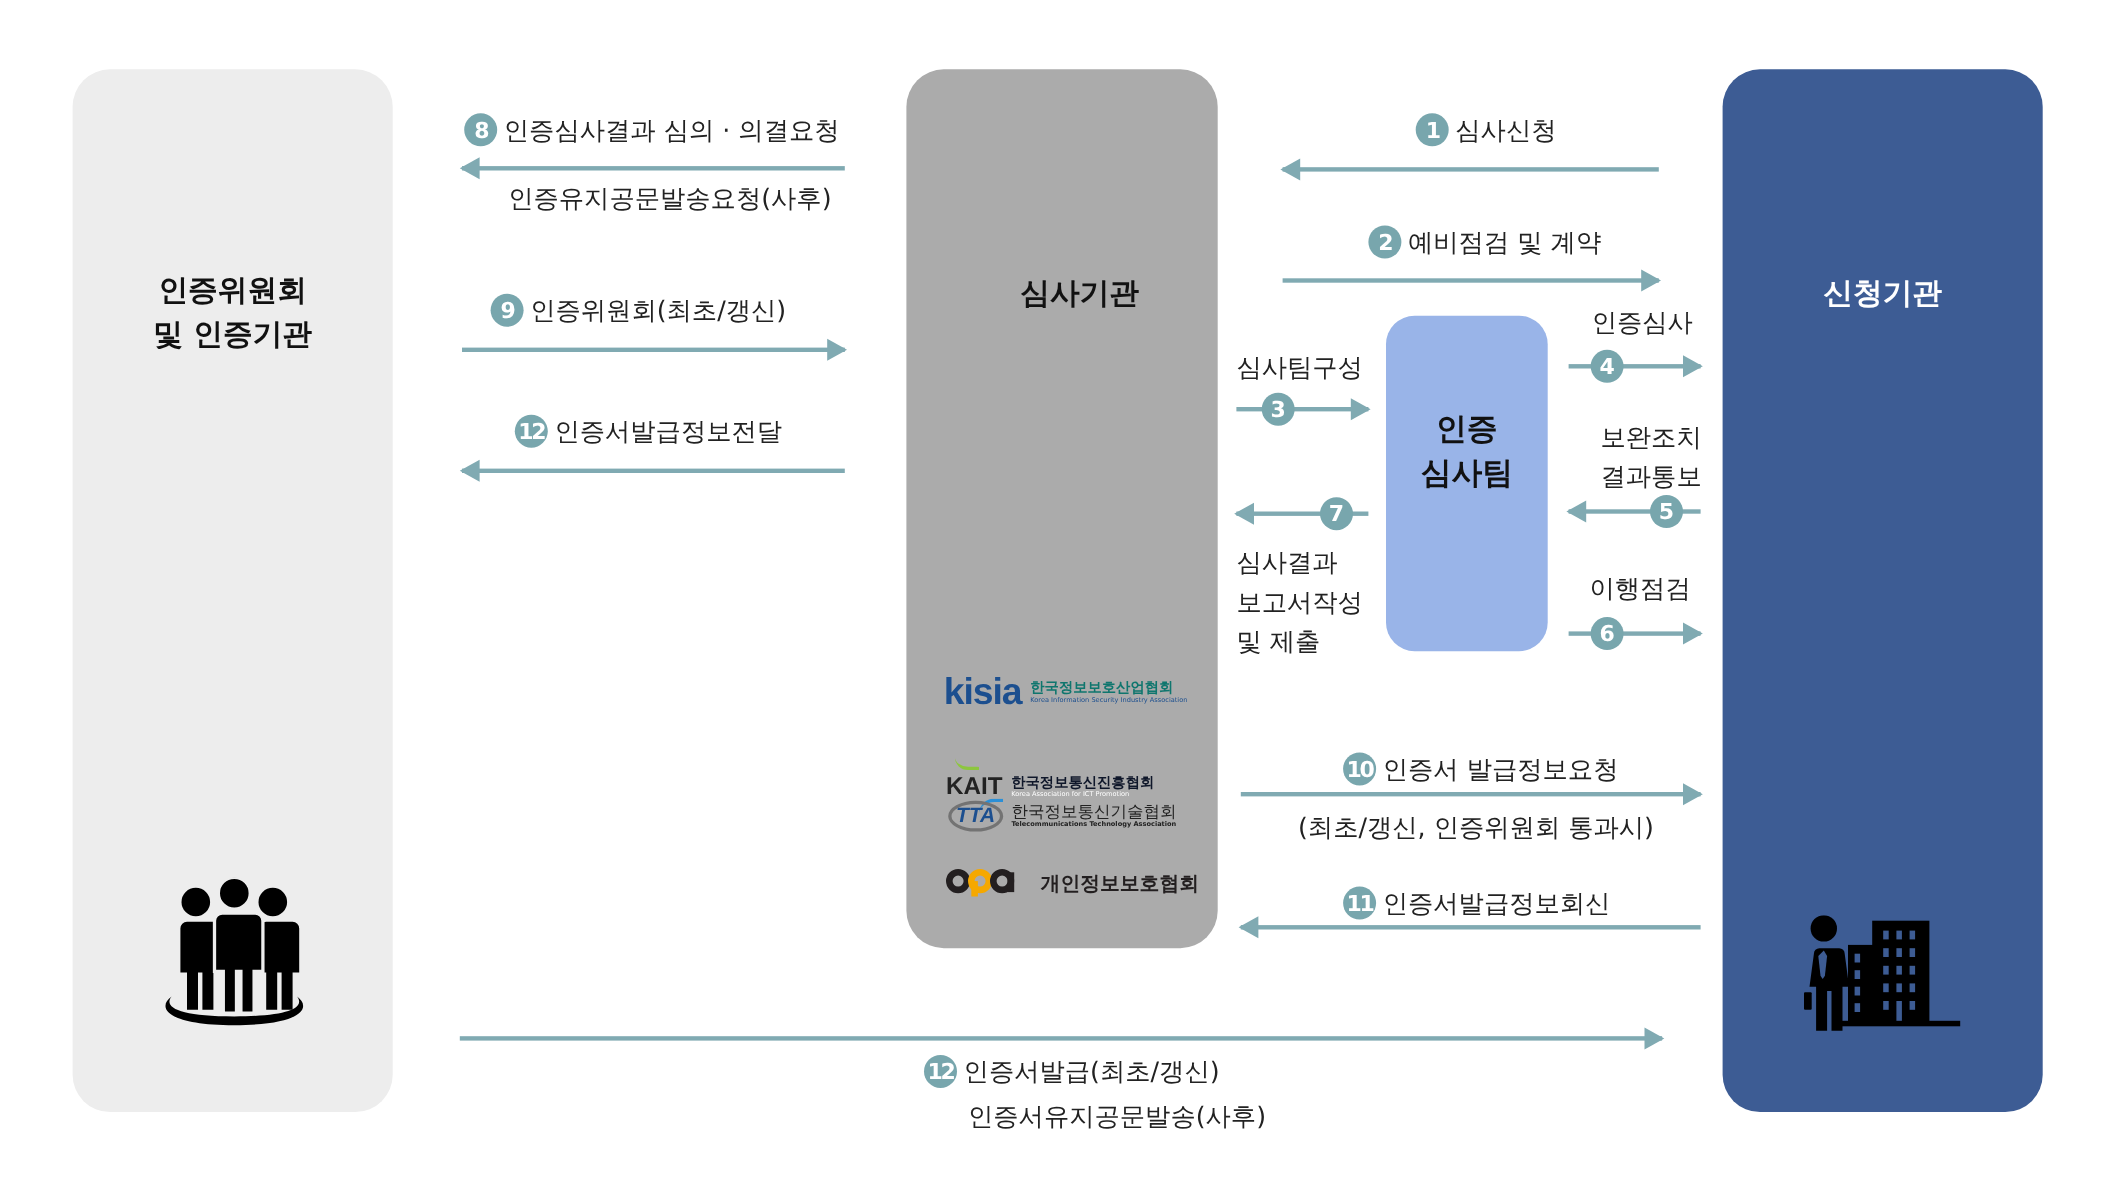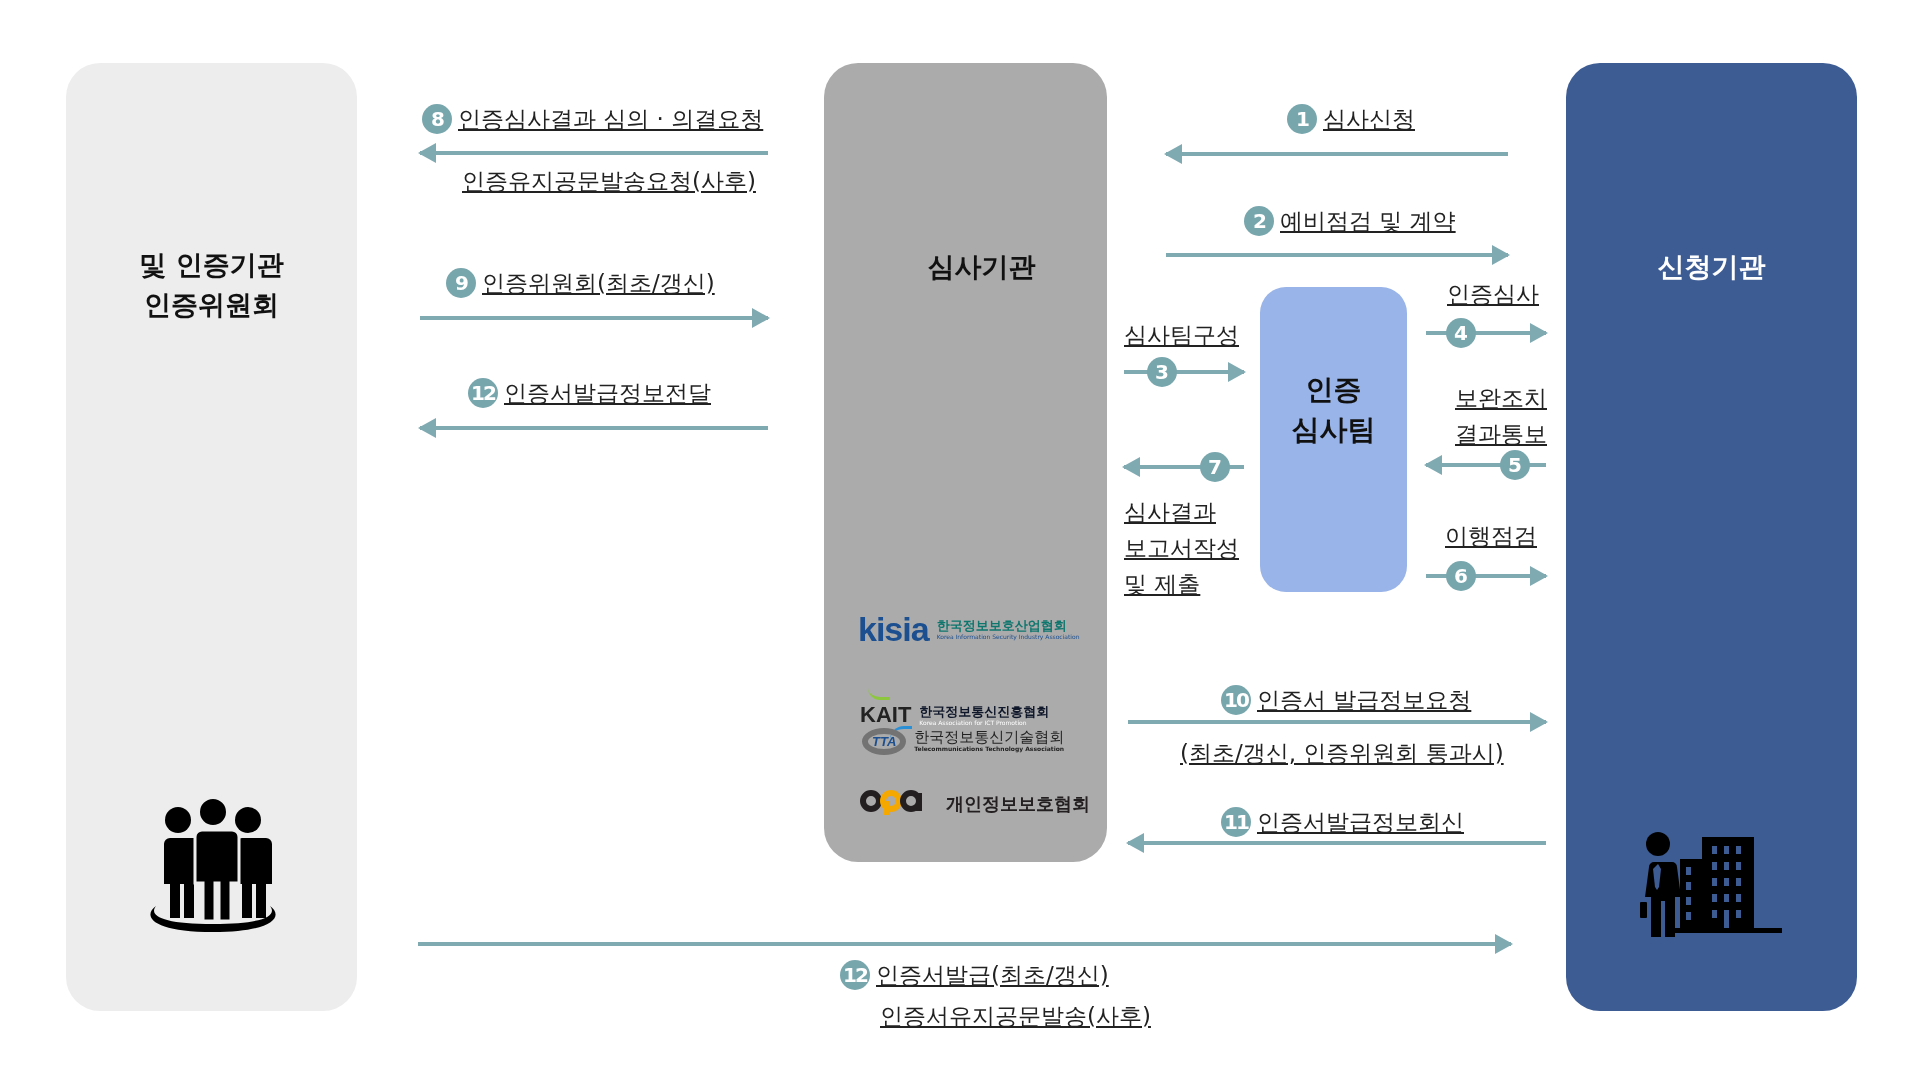--- a/index.html
+++ b/index.html
@@ -11,21 +11,21 @@
   .box-mid { left: 824px; top: 63px; width: 283px; height: 799px; background: #ababab; }
   .box-right { left: 1566px; top: 63px; width: 291px; height: 948px; background: #3d5c94; }
   .box-team { left: 1260px; top: 287px; width: 147px; height: 305px; background: #99b4e8; border-radius: 26px; }
 
   .title { position: absolute; font-weight: bold; font-size: 27px; text-align: center; line-height: 40px; }
   .title-left { left: 66px; width: 291px; top: 245px; color: #111; }
   .title-mid { left: 824px; width: 315px; top: 247px; color: #111; }
   .title-right { left: 1566px; width: 291px; top: 247px; color: #fff; }
   .title-team { left: 1260px; width: 147px; top: 370px; color: #111; font-size: 28px; }
 
-  .lbl { position: absolute; font-size: 23px; line-height: 30px; color: #222; white-space: nowrap; text-decoration: underline; }
+  .lbl { position: absolute; font-size: 23px; line-height: 30px; color: #222; white-space: nowrap; }
   .badge { display: inline-block; width: 30px; height: 30px; border-radius: 50%; background: #78a6ad; color: #fff;
            font-weight: bold; font-size: 20px; line-height: 30px; text-align: center; vertical-align: middle; margin-right: 6px; position: relative; top: -2px; letter-spacing: -2px; }
 
   .arrow { position: absolute; height: 4px; background: #80aab2; }
   .arrow.r::after { content: ""; position: absolute; right: -2px; top: -8px; border-left: 18px solid #80aab2; border-top: 10px solid transparent; border-bottom: 10px solid transparent; }
   .arrow.l::before { content: ""; position: absolute; left: -2px; top: -8px; border-right: 18px solid #80aab2; border-top: 10px solid transparent; border-bottom: 10px solid transparent; }
 
   .node { position: absolute; width: 30px; height: 30px; border-radius: 50%; background: #78a6ad; color: #fff; font-weight: bold;
           font-size: 20px; line-height: 30px; text-align: center; }
 
@@ -38,22 +38,22 @@
 </style>
 </head>
 <body>
 
 <div class="box box-left"></div>
 <div class="box box-mid"></div>
 <div class="box box-right"></div>
 <div class="box box-team"></div>
 
 <div class="title title-left">
+  <div>인증위원회</div>
   <div>및 인증기관</div>
-  <div>인증위원회</div>
 </div>
 <div class="title title-mid">심사기관</div>
 <div class="title title-right">신청기관</div>
 <div class="title title-team">
   <div>인증</div>
   <div>심사팀</div>
 </div>
 
 <div class="lbl" style="left:422px; top:104px;">
   <span class="badge">8</span><span>인증심사결과 심의 · 의결요청</span>
@@ -139,21 +139,21 @@
     <span>KAIT</span>
     <span style="position:absolute; left:30px; top:24px; width:22px; height:14px; border-top:3px solid #2b8fd6; border-radius:20px 0 0 0;"></span>
   </span>
   <span class="logo-sub">
     <span class="logo-kr" style="color:#0f172a;">한국정보통신진흥협회</span>
     <span class="logo-en" style="color:#fff;">Korea Association for ICT Promotion</span>
   </span>
 </div>
 
 <div class="logo" style="left:862px; top:728px;">
-  <span style="font-weight:bold; font-style:italic; font-size:13px; color:#1c4f8f; font-family:'Liberation Sans',sans-serif; border:6px solid #737373; border-radius:50%; padding:0 4px;">TTA</span>
+  <span style="font-weight:bold; font-style:italic; font-size:19px; color:#1c4f8f; font-family:'Liberation Sans',sans-serif; border:3px solid #737373; border-radius:50%; padding:0 4px;">TTA</span>
   <span class="logo-sub">
     <span class="logo-kr" style="color:#222; font-weight:normal; font-size:15px;">한국정보통신기술협회</span>
     <span class="logo-en" style="color:#222; font-weight:bold;">Telecommunications Technology Association</span>
   </span>
 </div>
 
 <div class="logo" style="left:860px; top:787px;gap:16px;">
   <svg width="64" height="32" viewBox="0 0 64 32">
     <circle cx="11" cy="14" r="8" fill="none" stroke="#231f20" stroke-width="6"></circle>
     <circle cx="31" cy="14" r="8" fill="none" stroke="#f5a800" stroke-width="6"></circle>

